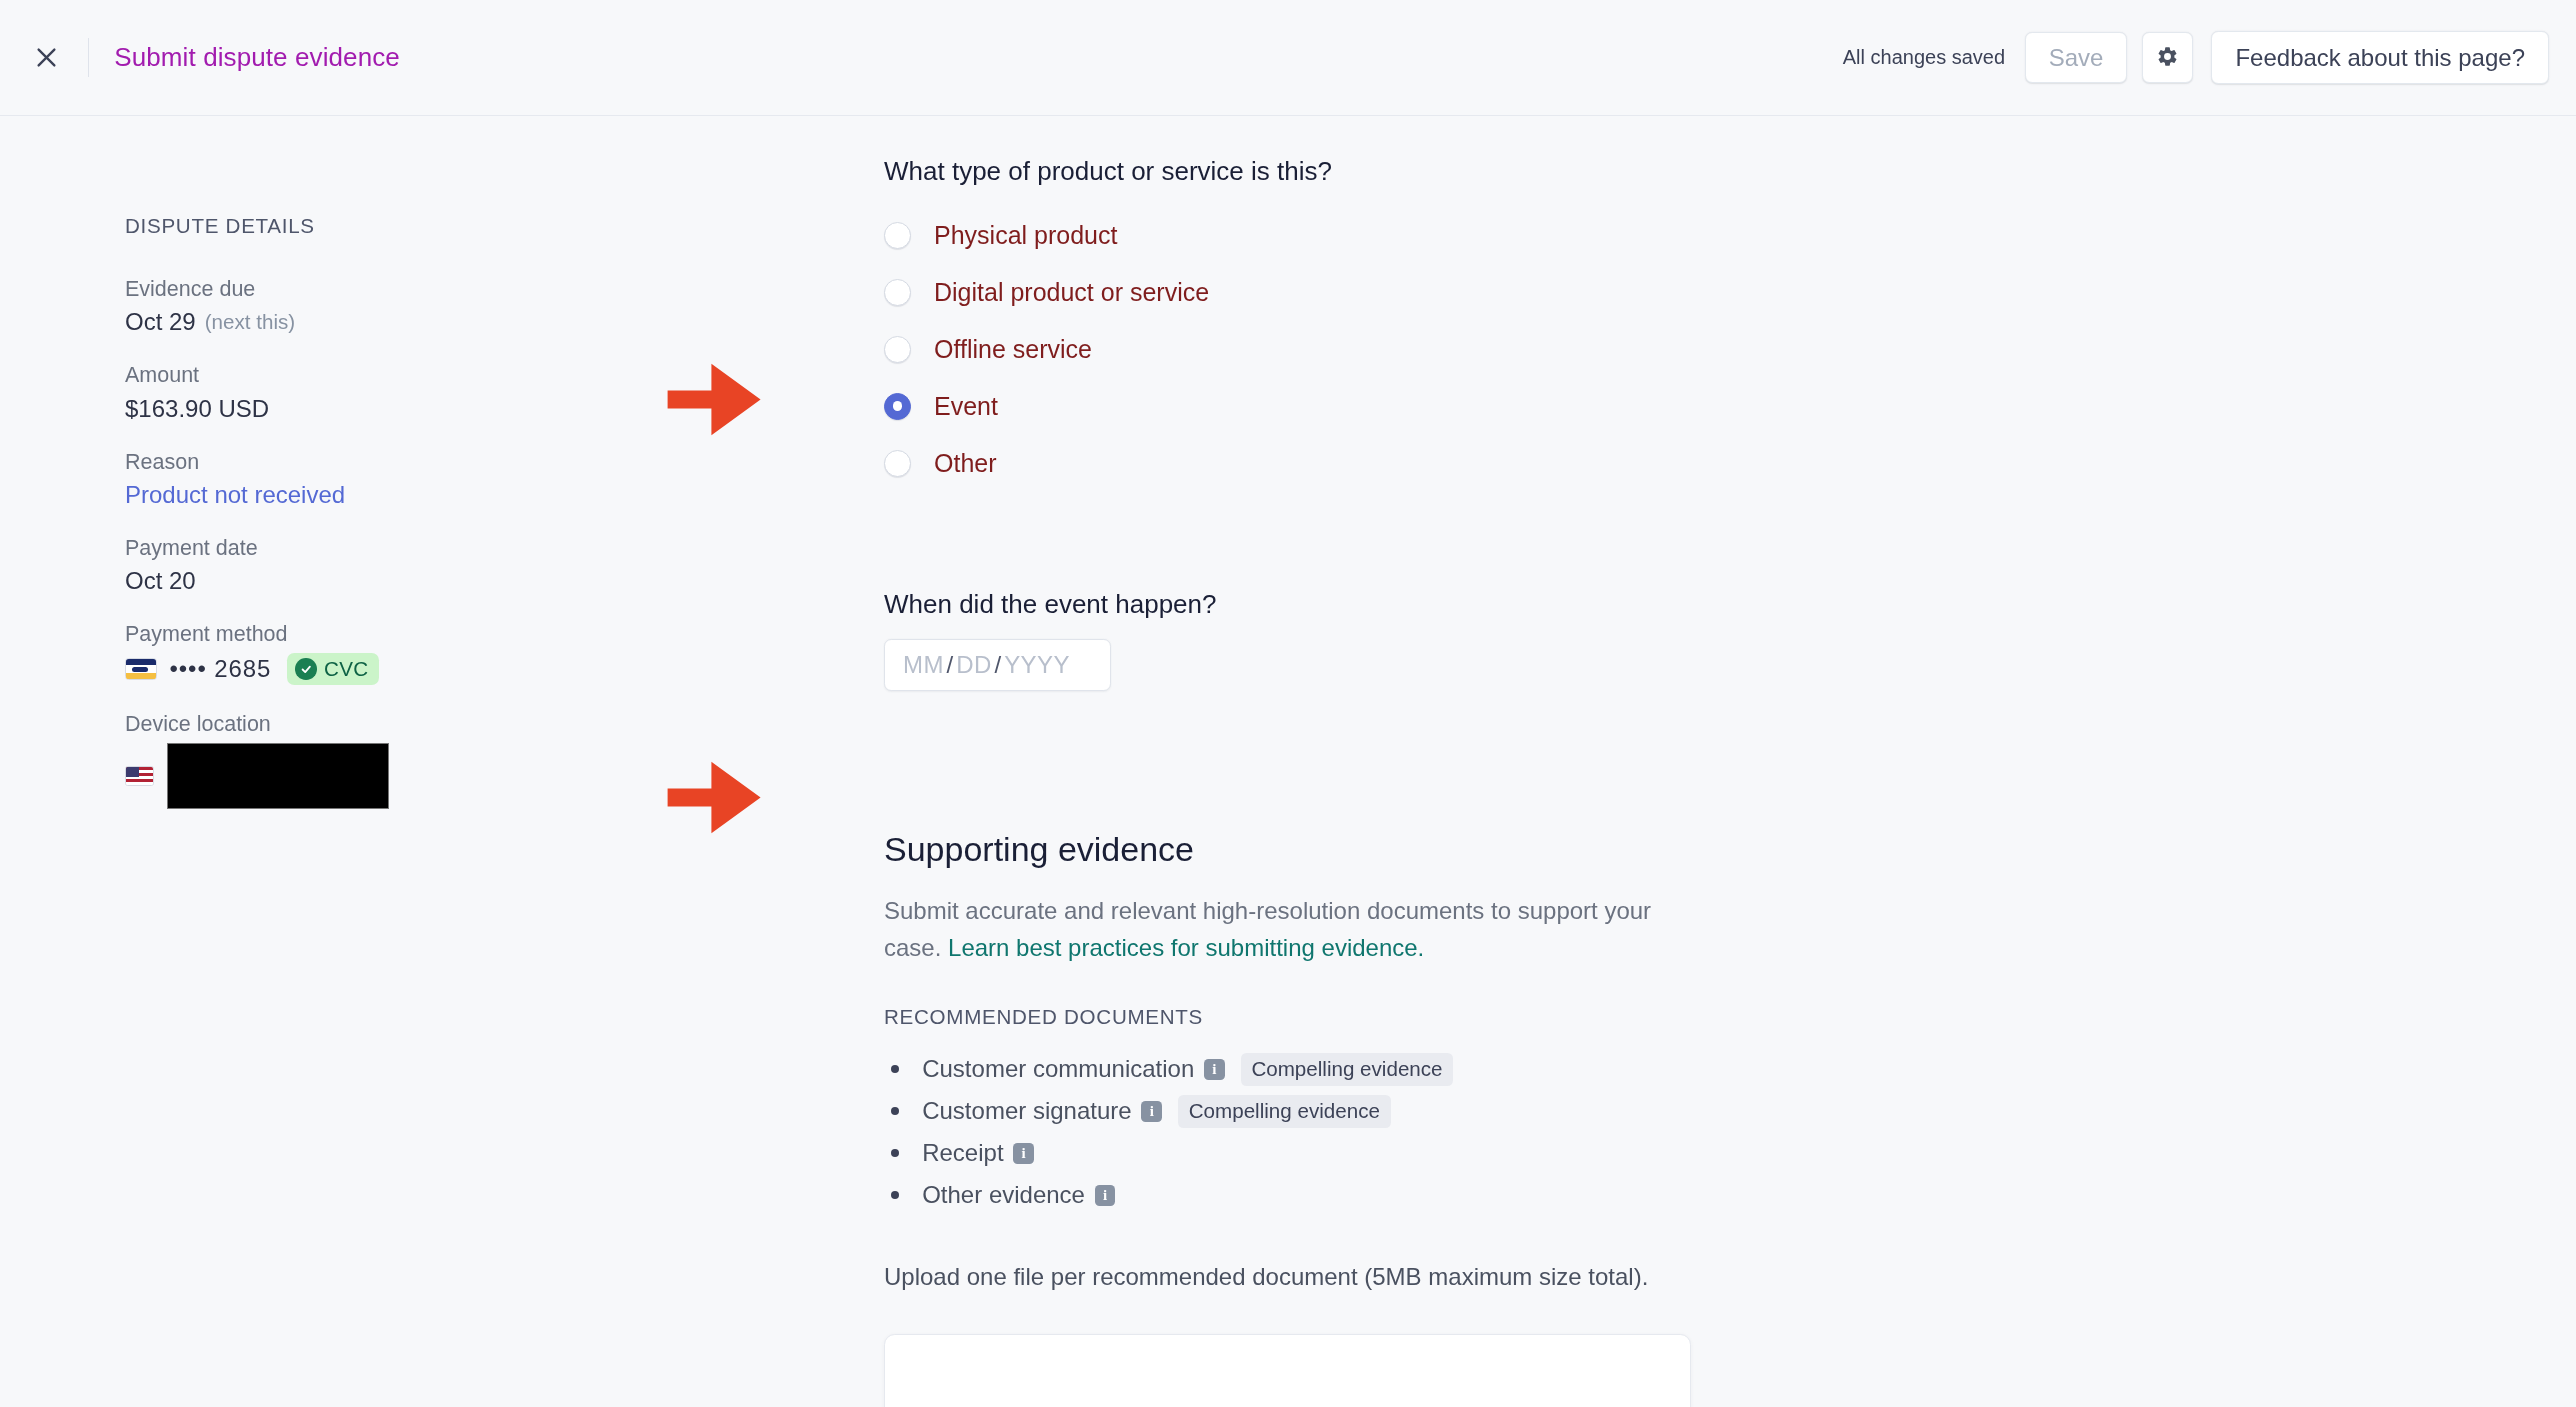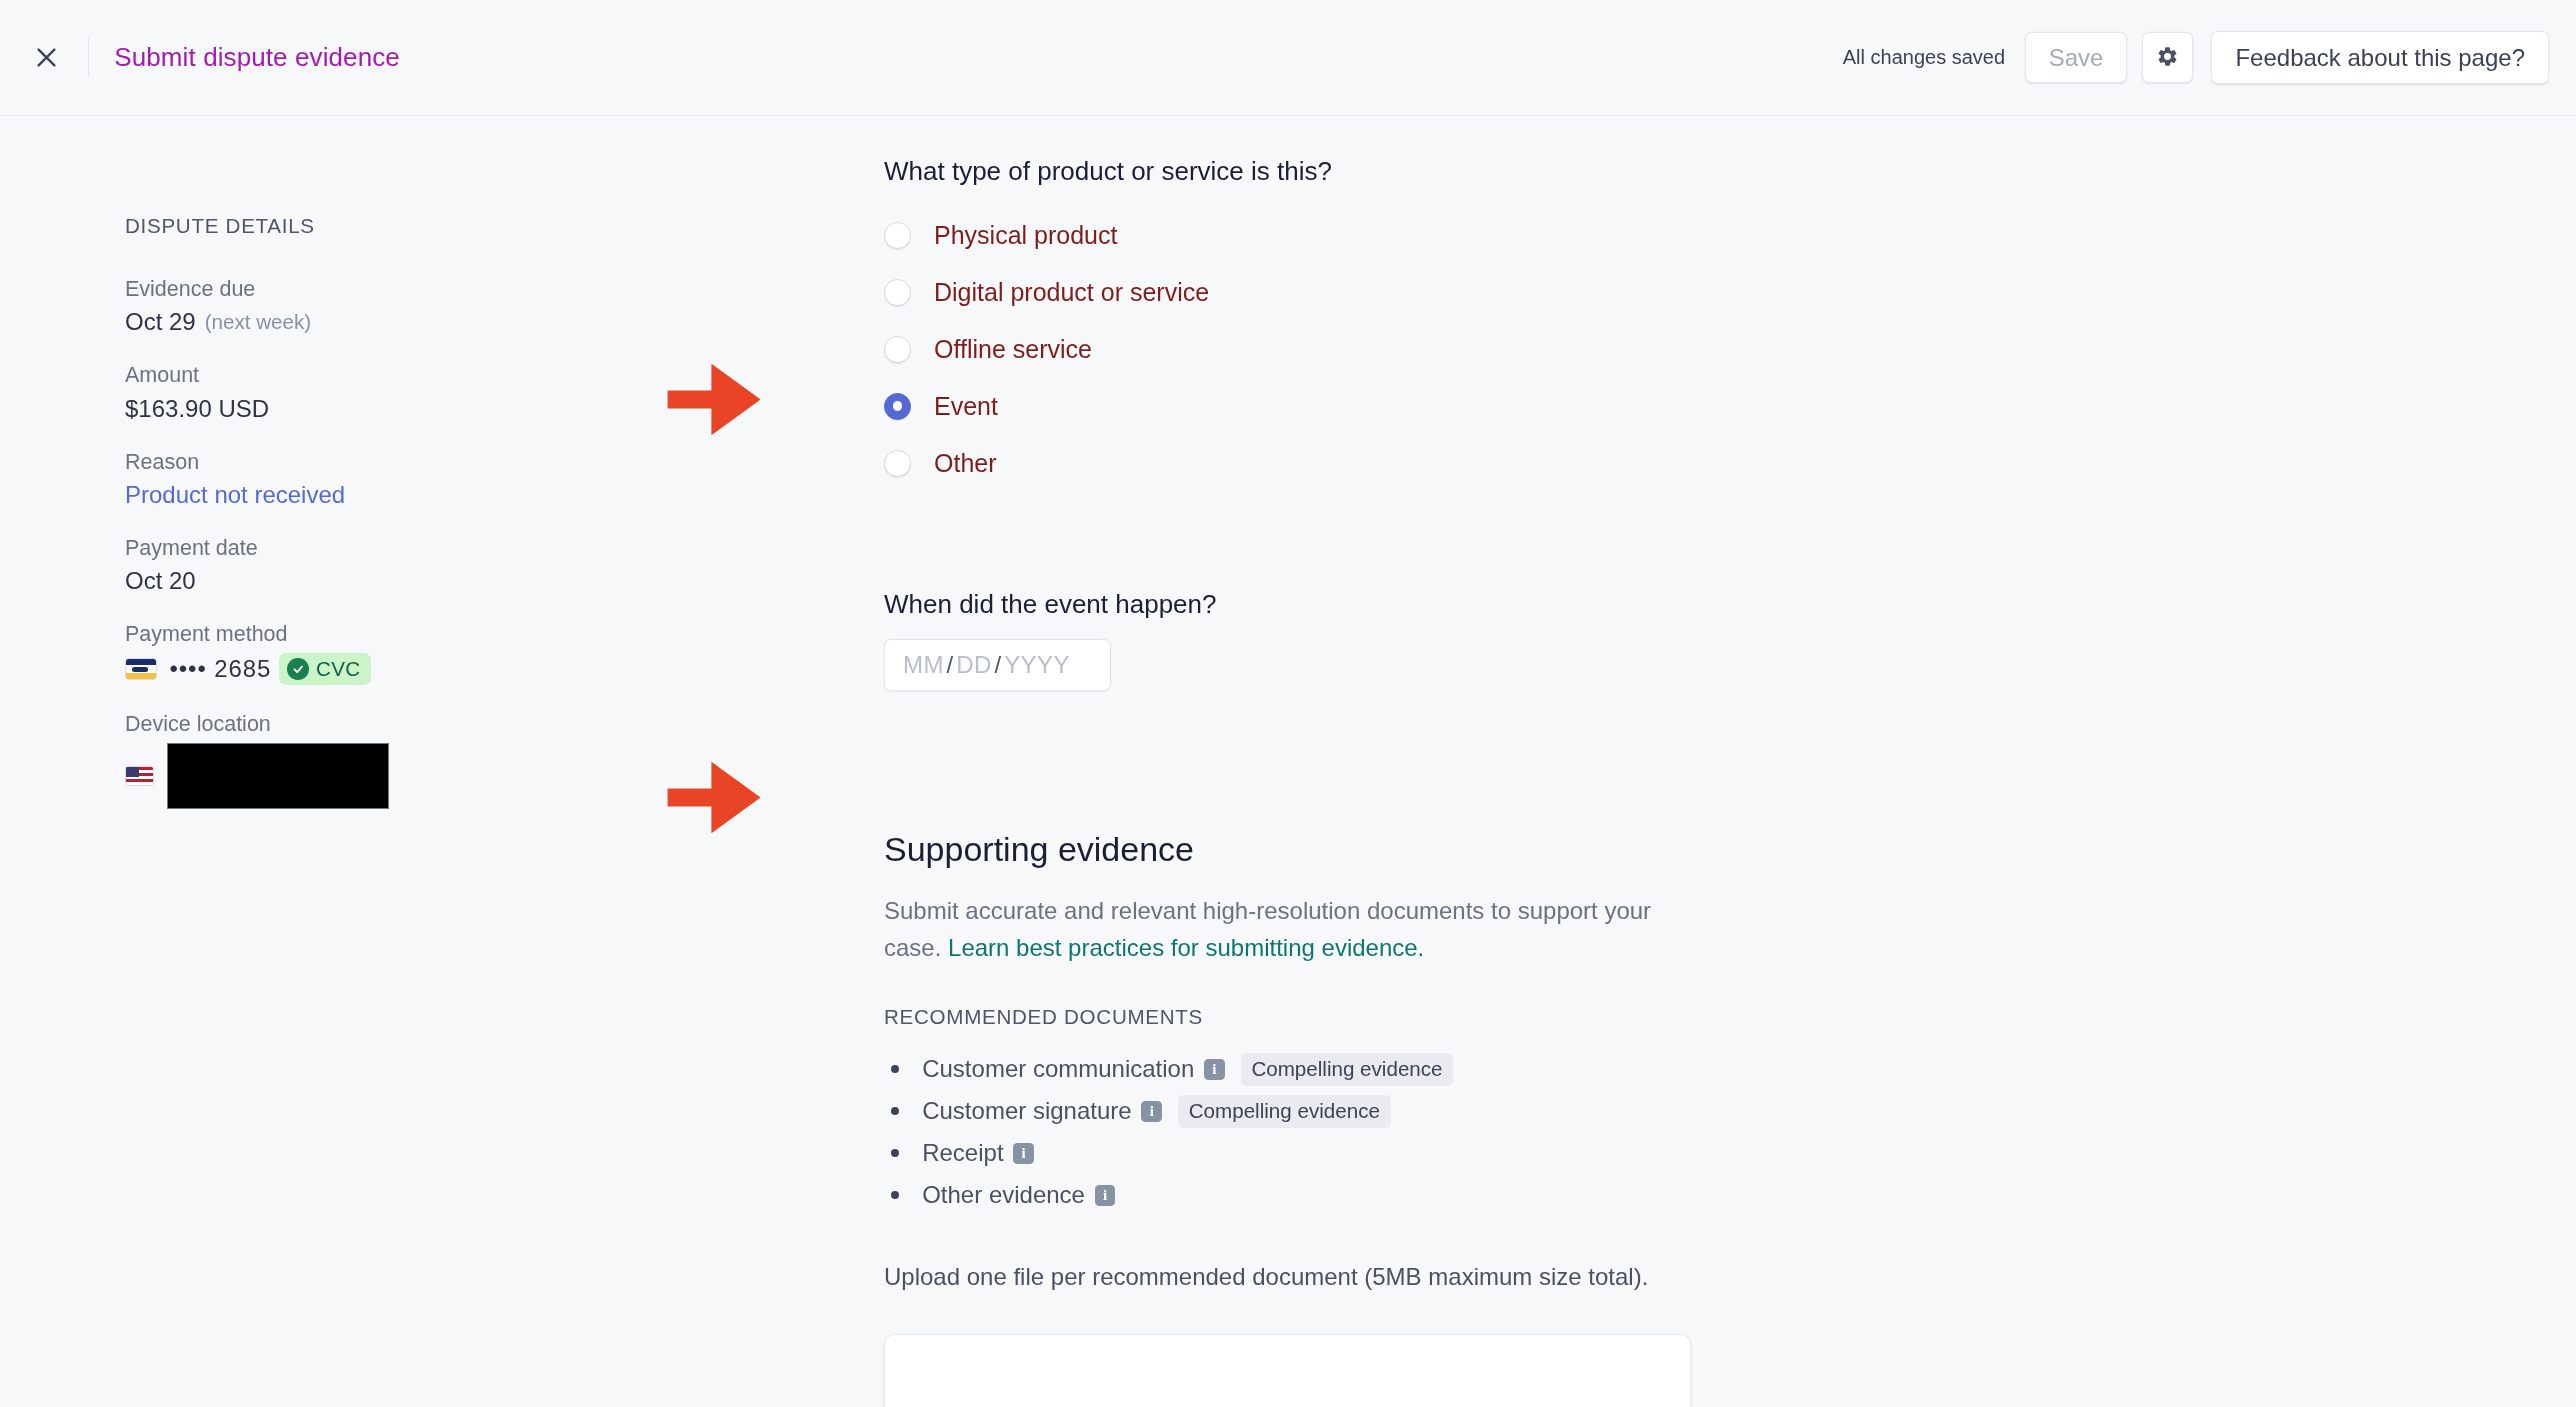--- a/index.html
+++ b/index.html
@@ -121,21 +121,21 @@
     width: 16px; height: 5.4px; border-radius: 2.7px;
     background: #1a2b6b;
   }
   .dots-num { font-size: 24px; color: #2e3346; letter-spacing: 0.9px; }
 
   .badge-cvc {
     display: inline-flex; align-items: center;
     background: #cbf4c9;
     border-radius: 7.2px;
     padding: 3.6px 10.7px 3.6px 8px;
-    margin-left: 8px;
+    margin-left: 16px;
   }
   .badge-cvc .check {
     width: 21.5px; height: 21.5px; border-radius: 50%;
     background: #1a7f52; margin-right: 7.2px;
     display: flex; align-items: center; justify-content: center;
     flex: none;
   }
   .badge-cvc .label {
     font-size: 20.6px; color: #0e6245; font-weight: 500; letter-spacing: 0.3px;
   }
@@ -308,21 +308,21 @@
 
 <div class="page">
 
   <div class="sidebar">
     <div class="sidebar-heading">DISPUTE DETAILS</div>
 
     <div class="field">
       <div class="field-label">Evidence due</div>
       <div class="field-value">
         <span>Oct 29</span>
-        <span class="muted">(next week)</span>
+        <span class="muted">(next this)</span>
       </div>
     </div>
 
     <div class="field">
       <div class="field-label">Amount</div>
       <div class="field-value">$163.90 USD</div>
     </div>
 
     <div class="field">
       <div class="field-label">Reason</div>

